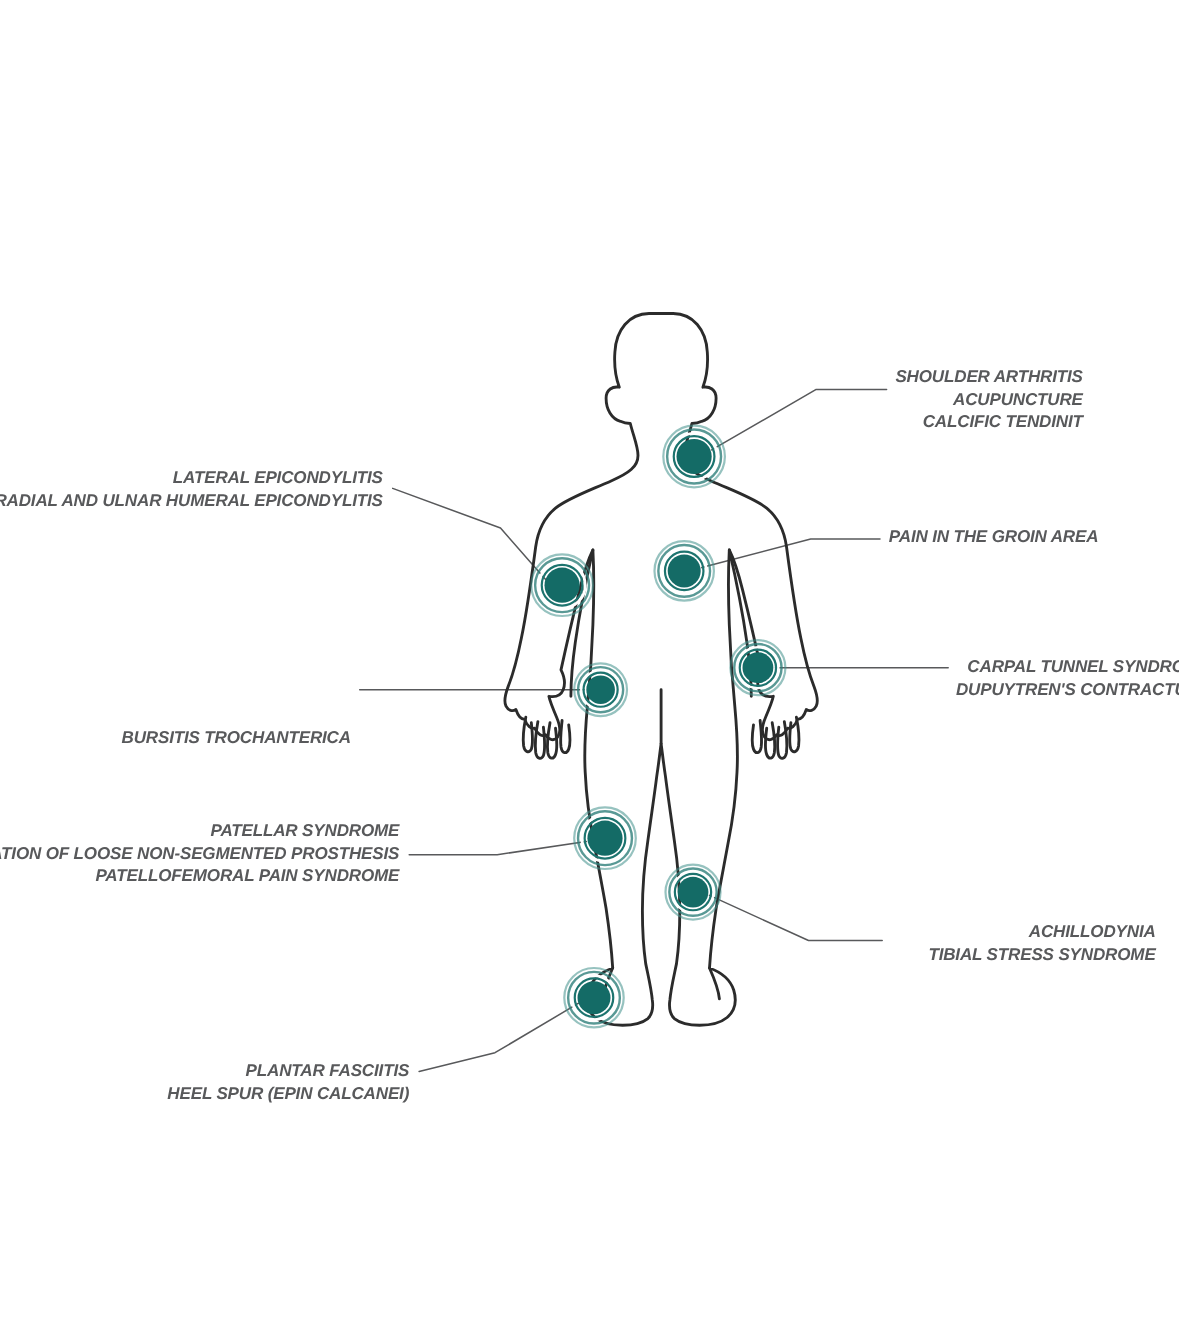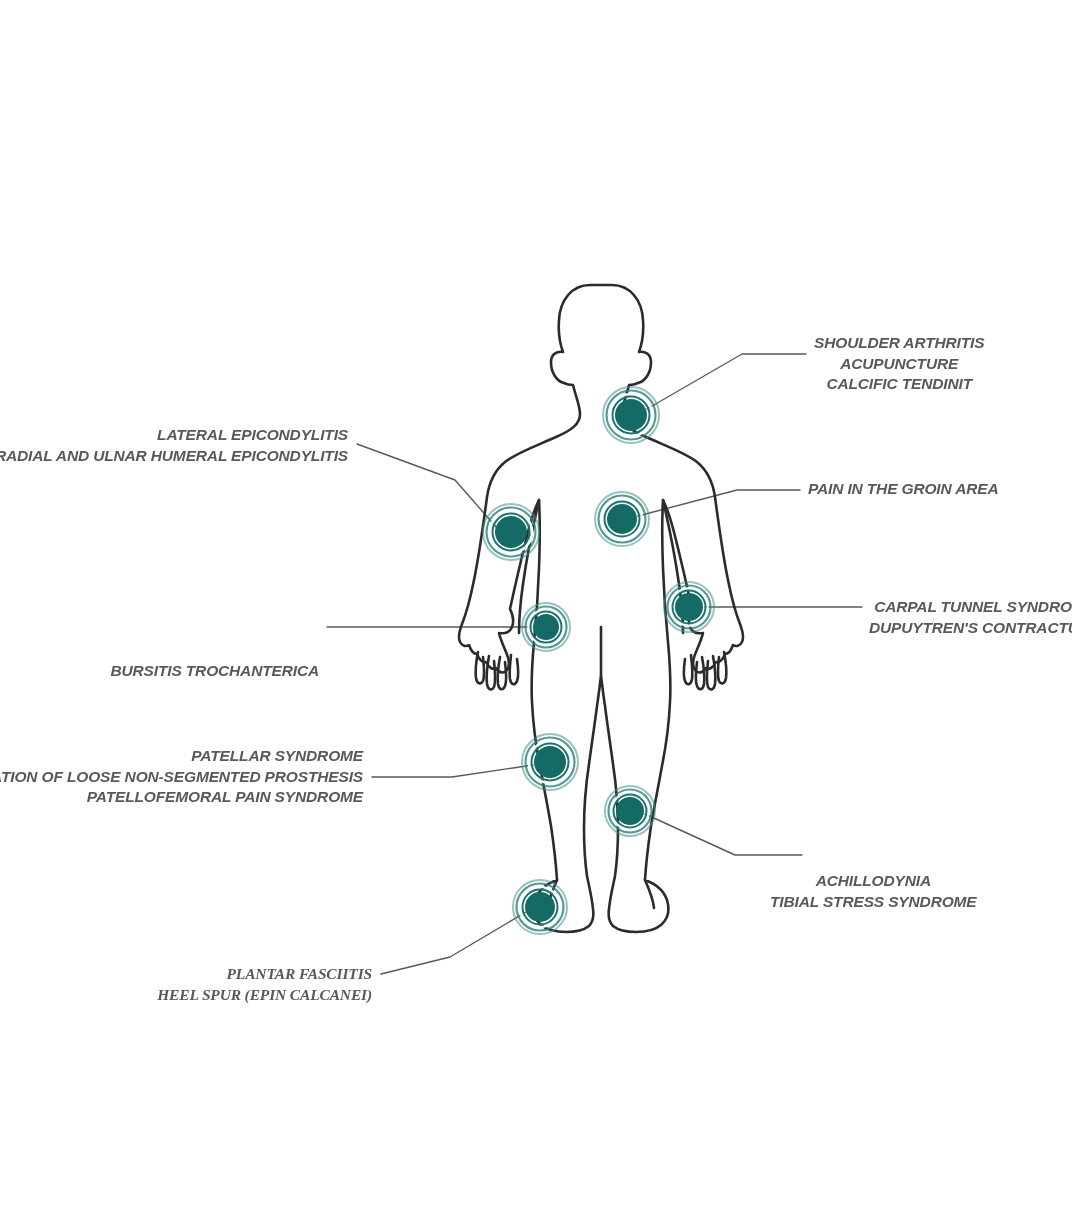--- a/index.html
+++ b/index.html
@@ -33,21 +33,21 @@
     font-weight: 700;
     font-style: italic;
     font-size: 15.5px;
     letter-spacing: -0.15px;
     line-height: 20.5px;
     color: #58595b;
     white-space: nowrap;
     text-transform: uppercase;
   }
   .label-block.align-right { text-align: right; }
-  .label-block.align-left  { text-align: center; }
+  .label-block.align-left  { text-align: right; }
   .label-line { display: block; }
 </style>
 </head>
 <body>
 
 <div id="diagram-root">
 
   <svg class="stage" viewBox="0 0 1072 1215">
 
     <g fill="none" stroke="#58595b" stroke-width="1.4" stroke-linecap="round" stroke-linejoin="round">
@@ -260,23 +260,23 @@
   <div class="label-block align-right" style="right:753px; top:617px;margin-top:44px;">
     <span class="label-line">BURSITIS TROCHANTERICA</span>
   </div>
 
   <div class="label-block align-right" style="right:709px; top:746px;">
     <span class="label-line">PATELLAR SYNDROME</span>
     <span class="label-line">FIXATION OF LOOSE NON-SEGMENTED PROSTHESIS</span>
     <span class="label-line">PATELLOFEMORAL PAIN SYNDROME</span>
   </div>
 
-  <div class="label-block align-left" style="left:770px; top:838px;margin-top:33px;">
+  <div class="label-block align-left" style="left:844px; top:838px;">
     <span class="label-line">ACHILLODYNIA</span>
     <span class="label-line">TIBIAL STRESS SYNDROME</span>
   </div>
 
-  <div class="label-block align-right" style="right:700px; top:964px;font-family:Liberation Serif, serif;">
+  <div class="label-block align-right" style="right:700px; top:964px;">
     <span class="label-line">PLANTAR FASCIITIS</span>
     <span class="label-line">HEEL SPUR (EPIN CALCANEI)</span>
   </div>
 
 </div>
 
 </body></html>

